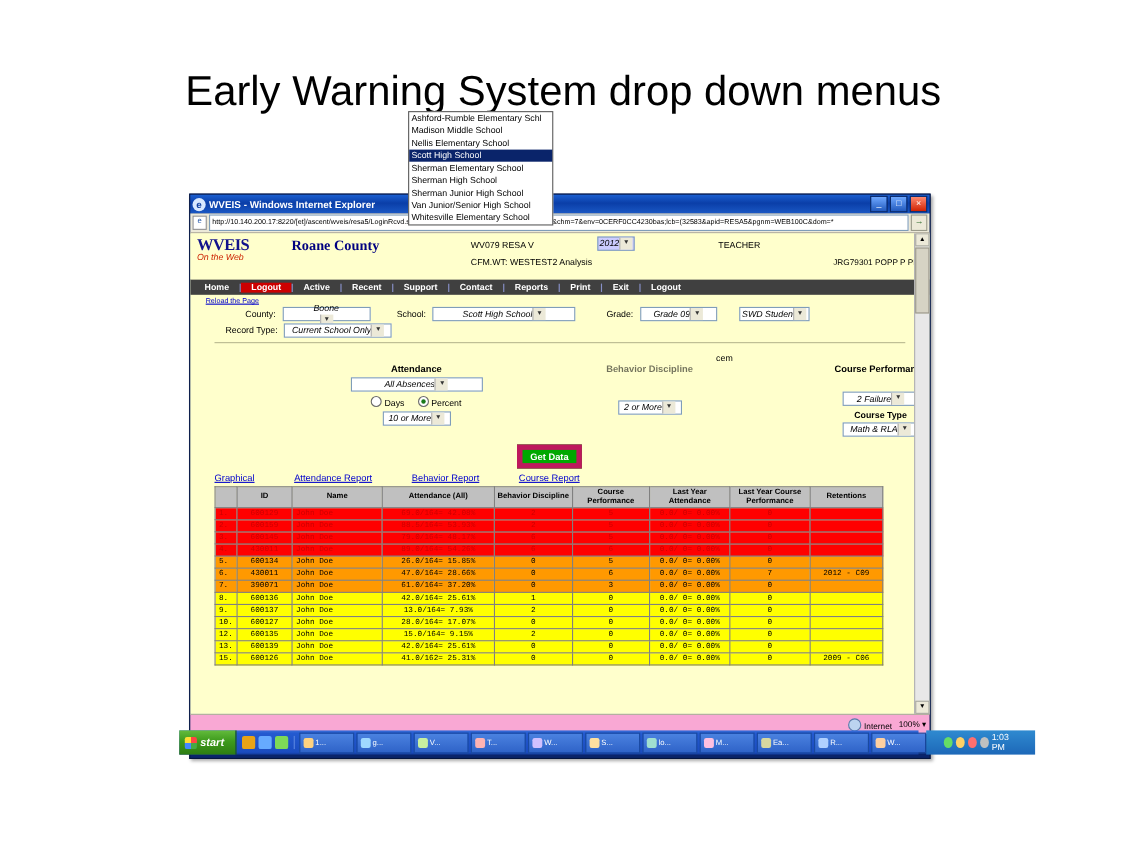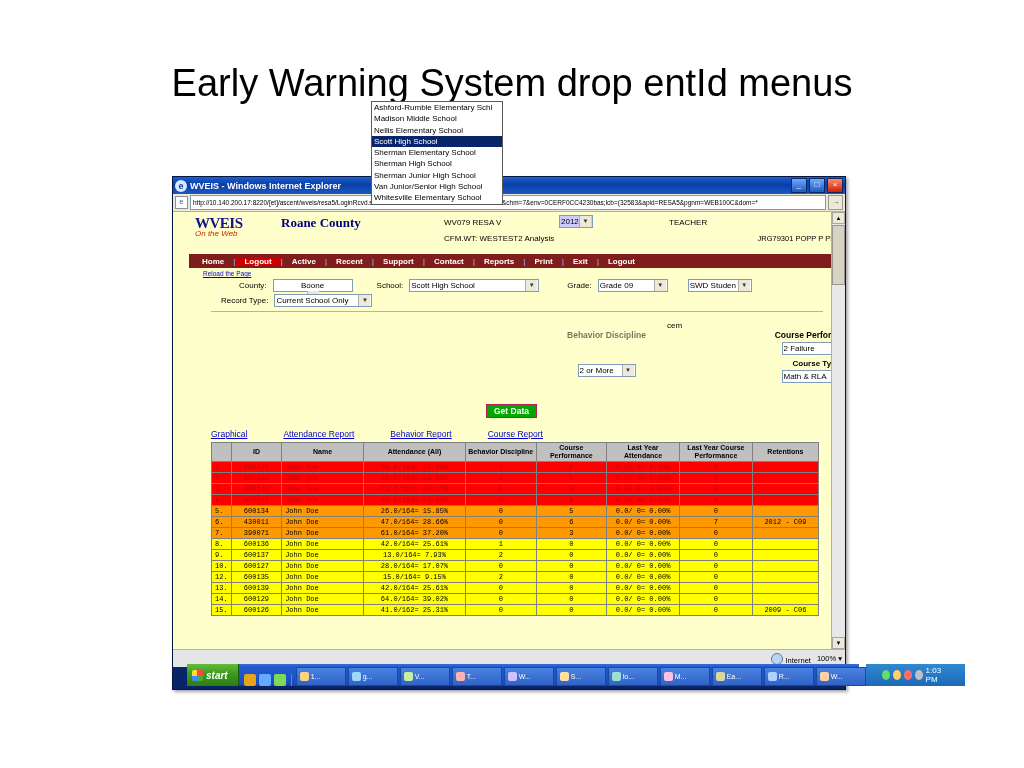--- a/index.html
+++ b/index.html
@@ -117,21 +117,20 @@
     line-height: 12px;
     color: #2a6a2a;
   }
 
   
   #page {
     position: relative;
     height: 437px;
     background: #ffffcc;
     overflow: hidden;
-    padding-left: 16px;
   }
 
   #header-area {
     background: #ffffcc;
     padding: 2px 6px 0 6px;
     position: relative;
     height: 40px;
   }
   .logo {
     position: absolute;
@@ -181,21 +180,21 @@
     font-size: 8px;
   }
   .hdr-right {
     position: absolute;
     right: 4px; top: 22px;
     font-size: 7.5px;
     color: #000;
   }
 
   #navbar {
-    background: #7f1d1d;
+    background: #404040;
     height: 14px;
     display: flex;
     align-items: center;
     color: #ffffff;
     font-size: 8px;
     font-weight: bold;
     padding: 0 4px;
   }
   #navbar .nav-item {
     padding: 0 9px;
@@ -228,23 +227,24 @@
     font-size: 8px;
     height: 13px;
     border: 1px solid #7f9db9;
     background: #ffffff;
     color: #000;
     padding: 0 1px;
   }
   .fakesel {
     display: inline-flex;
     align-items: center;
-    justify-content: space-between;
+    justify-content: center;
     box-sizing: border-box;
     line-height: 11px;
+    font-style: italic;
   }
   .fakesel .arrow {
     width: 11px;
     text-align: center;
     background: #ece9d8;
     border-left: 1px solid #b0b0b0;
     font-size: 6px;
     color: #333;
     height: 11px;
     line-height: 11px;
@@ -310,21 +310,21 @@
   }
 
   #getdata-btn {
     position: absolute;
     left: 297px;
     top: 92px;
     background: #00a800;
     color: #ffffff;
     font-size: 8.5px;
     font-weight: bold;
-    border: 1px solid #be185d;
+    border: 5px solid #be185d;
     padding: 1px 7px;
   }
 
   .report-links {
     display: flex;
     gap: 36px;
     padding-left: 22px;
     font-size: 8.5px;
     color: #0000cc;
     text-decoration: underline;
@@ -386,21 +386,21 @@
     top: 13px;
     left: 0; right: 0;
     height: 58px;
     background: #d6d3c4;
     border: 1px solid #9a978a;
   }
   #page-scroll .sb-btn.bot { position: absolute; bottom: 0; left:0; right:0; }
 
   #statusbar {
     height: 17px;
-    background: #e5e5e5;
+    background: #f9a8d4;
     border-top: 1px solid #b5b0a0;
     display: flex;
     align-items: center;
     font-size: 7.5px;
     color: #000;
     padding: 0 3px;
     gap: 6px;
   }
   #statusbar .sb-left { flex: 1; }
   #statusbar .globe {
@@ -409,27 +409,27 @@
     border-radius: 50%;
     display: inline-block;
     vertical-align: -2px;
     margin-right: 3px;
     background: #bcd4f0;
   }
 
   
   #taskbar {
     position: absolute;
-    left: 187px;
+    left: 163px;
     top: 664px;
     width: 672px;
     height: 22px;
     background: linear-gradient(to bottom,#3a6fd8 0%, #245ad0 12%, #1b4cc0 90%, #123a9a 100%);
     display: flex;
-    align-items: flex-end;
+    align-items: center;
     font-size: 8px;
     color: #fff;
   }
   #start-btn {
     height: 22px;
     display: flex;
     align-items: center;
     gap: 3px;
     padding: 0 10px 0 5px;
     background: linear-gradient(to bottom,#63bb3c 0%,#3d9a1c 45%,#2e7d12 100%);
@@ -482,21 +482,21 @@
     background: linear-gradient(to bottom,#2f8ad0,#1d68b8);
     height: 22px;
     padding: 0 16px;
     font-size: 8px;
   }
   #tray .tray-icon { width: 10px; height: 10px; border-radius: 50%; }
 </style>
 </head>
 <body>
 
-<div id="slide-title">Early Warning System drop entId menus</div>
+<div id="slide-title">Early Warning System drop down menus</div>
 
 <div id="browser-window">
 
   <div id="titlebar">
     <span class="ie-icon">e</span>
     <span class="title-text">WVEIS - Windows Internet Explorer</span>
     <span class="win-btns">
       <span class="win-btn">_</span>
       <span class="win-btn">□</span>
       <span class="win-btn close">×</span>
@@ -580,33 +580,48 @@
       <span class="fakesel" style="width:98px;">
         <span>Current School Only</span>
         <span class="arrow">▼</span>
       </span>
     </div>
 
     <div class="divider"></div>
 
     <div class="mid-section">
 
+      <div class="attendance-block">
+        <div class="col-title">Attendance</div>
+        <span class="fakesel" style="width:120px;margin-top:3px;">
+          <span>All Absences</span>
+          <span class="arrow">▼</span>
+        </span>
+        <div class="radio-row">
+          <span><span class="radio"></span><span>Days</span></span>
+          <span style="margin-left:10px;"><span class="radio on"></span><span>Percent</span></span>
+        </div>
+        <span class="fakesel" style="width:62px;margin-top:3px;">
+          <span>10 or More</span>
+          <span class="arrow">▼</span>
+        </span>
+      </div>
 
       <div class="behavior-block">
         <div class="col-title" style="opacity:0.55;">Behavior Discipline</div>
         <div style="position:absolute;left:148px;top:-9px;font-size:8px;">cem</div>
         <span class="fakesel" style="width:58px;margin-top:24px;">
           <span>2 or More</span>
           <span class="arrow">▼</span>
         </span>
       </div>
 
       <div class="course-block">
         <div class="col-title">Course Performance</div>
-        <span class="fakesel" style="width:70px;margin-top:2px;">
+        <span class="fakesel" style="width:70px;margin-top:16px;">
           <span>2 Failure</span>
           <span class="arrow">▼</span>
         </span>
         <div style="font-weight:bold;margin-top:4px;">Course Type</div>
         <span class="fakesel" style="width:70px;margin-top:2px;">
           <span>Math &amp; RLA</span>
           <span class="arrow">▼</span>
         </span>
       </div>
 
@@ -761,31 +776,20 @@
             <td>600139</td>
             <td class="left">John Doe</td>
             <td>42.0/164= 25.61%</td>
             <td>0</td>
             <td>0</td>
             <td>0.0/ 0= 0.00%</td>
             <td>0</td>
             <td></td>
           </tr>
           <tr class="yellow">
-            <td class="left">14.</td>
-            <td>600129</td>
-            <td class="left">John Doe</td>
-            <td>64.0/164= 39.02%</td>
-            <td>0</td>
-            <td>0</td>
-            <td>0.0/ 0= 0.00%</td>
-            <td>0</td>
-            <td></td>
-          </tr>
-          <tr class="yellow">
             <td class="left">15.</td>
             <td>600126</td>
             <td class="left">John Doe</td>
             <td>41.0/162= 25.31%</td>
             <td>0</td>
             <td>0</td>
             <td>0.0/ 0= 0.00%</td>
             <td>0</td>
             <td>2009 - C06</td>
           </tr>

